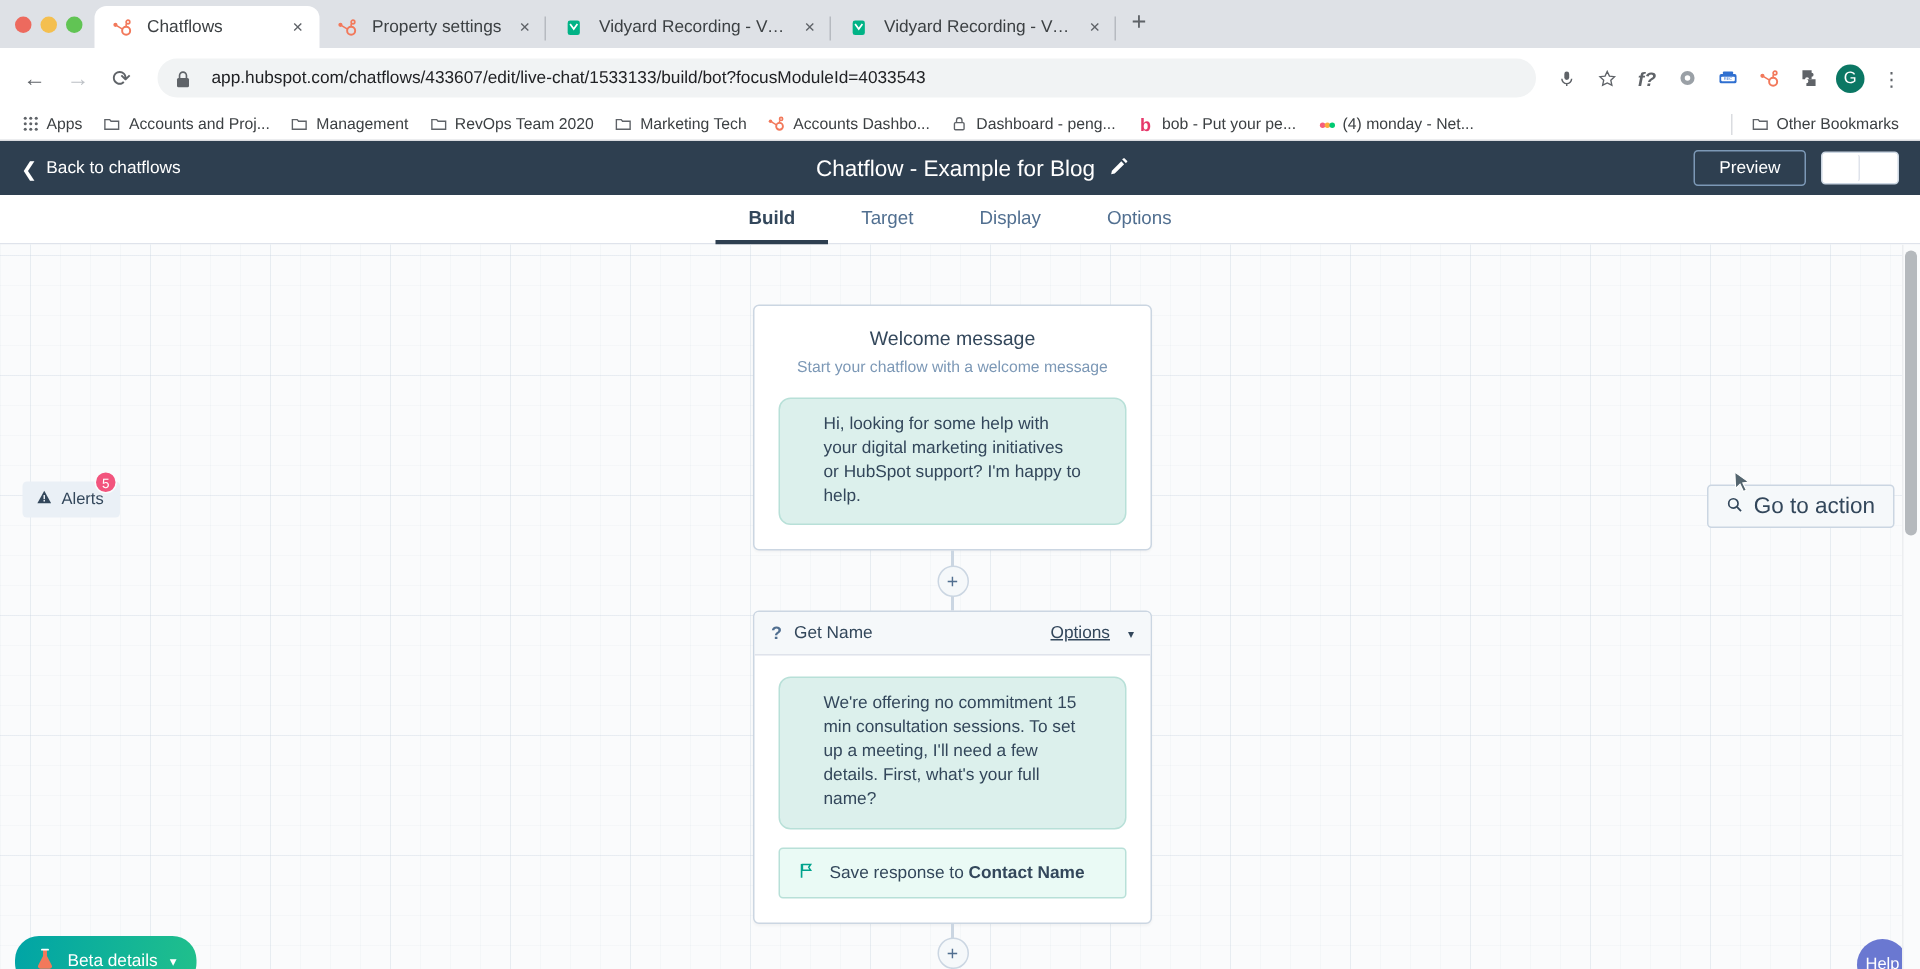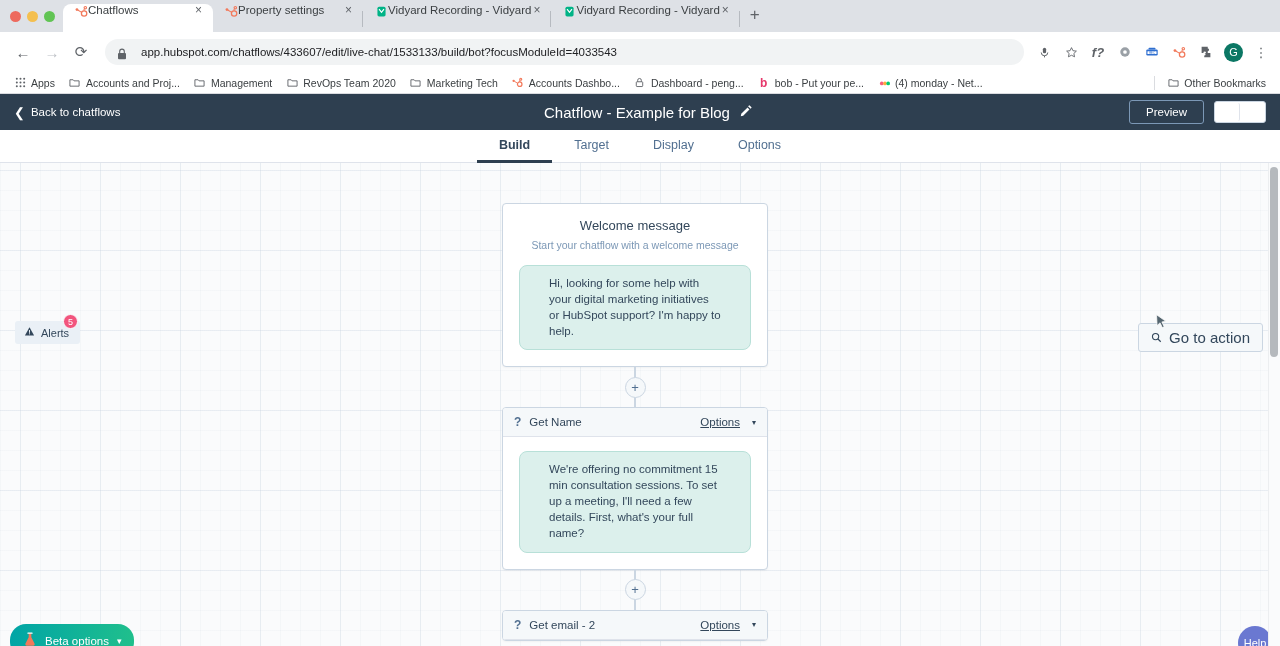--- a/index.html
+++ b/index.html
@@ -21,21 +21,22 @@
   }
   .traffic-lights { display: flex; align-items: center; gap: 6px; height: 32px; padding: 0 8px 0 2px; }
   .tl { width: 11px; height: 11px; border-radius: 50%; }
   .tl.red { background: #ed6a5e; }
   .tl.yellow { background: #f4bf4f; }
   .tl.green { background: #61c454; }
 
   .tab {
     height: 28px;
     display: flex;
-    gap: 0;
+    align-items: center;
+    gap: 10px;
     padding: 0 9px 0 11px;
     font-size: 11.5px;
     color: #3c4043;
     max-width: 190px;
     min-width: 150px;
     position: relative;
   }
   .tab.active {
     background: #fff;
     border-radius: 8px 8px 0 0;
@@ -675,20 +676,29 @@
 
       <div class="node">
         <div class="node-header">
           <span class="q-mark">?</span>
           <span class="node-header-title">Get Name</span>
           <span class="options-link">Options</span>
           <span class="caret">▾</span>
         </div>
         <div class="node-body">
           <div class="bubble">We're offering no commitment 15 min consultation sessions. To set up a meeting, I'll need a few details. First, what's your full name?</div>
+          <div class="save-row">
+            <span class="flag-icon">
+              <svg viewBox="0 0 12 12" width="11" height="11">
+                  <path d="M2.6 1v10" stroke="#00a38d" stroke-width="1.2"></path>
+                  <path d="M3.2 1.4h6l-1.4 2.1 1.4 2.1h-6z" fill="none" stroke="#00a38d" stroke-width="1.1"></path>
+                </svg>
+            </span>
+            <span><span>Save response to </span><b>Contact Name</b></span>
+          </div>
         </div>
       </div>
 
       <div class="connector">
         <div class="plus-btn">+</div>
       </div>
 
       <div class="node">
         <div class="node-header">
           <span class="q-mark">?</span>
@@ -701,21 +711,21 @@
 
     </div>
 
     <div class="beta-btn">
       <span class="flask-icon">
         <svg viewBox="0 0 14 16" width="14" height="15">
             <path d="M5.6 1.2v4.4L2.2 12.3a1.6 1.6 0 0 0 1.4 2.4h6.8a1.6 1.6 0 0 0 1.4-2.4L8.4 5.6V1.2z" fill="#f2795b"></path>
             <path d="M4.8 1.2h4.4" stroke="#fff" stroke-width="1.3" stroke-linecap="round"></path>
           </svg>
       </span>
-      <span>Beta options</span>
+      <span>Beta details</span>
       <span style="font-size:9px;">▾</span>
     </div>
 
     <div class="help-btn">Help</div>
 
     <div class="scrollbar-track">
       <div class="scrollbar-thumb"></div>
     </div>
 
   </div>

